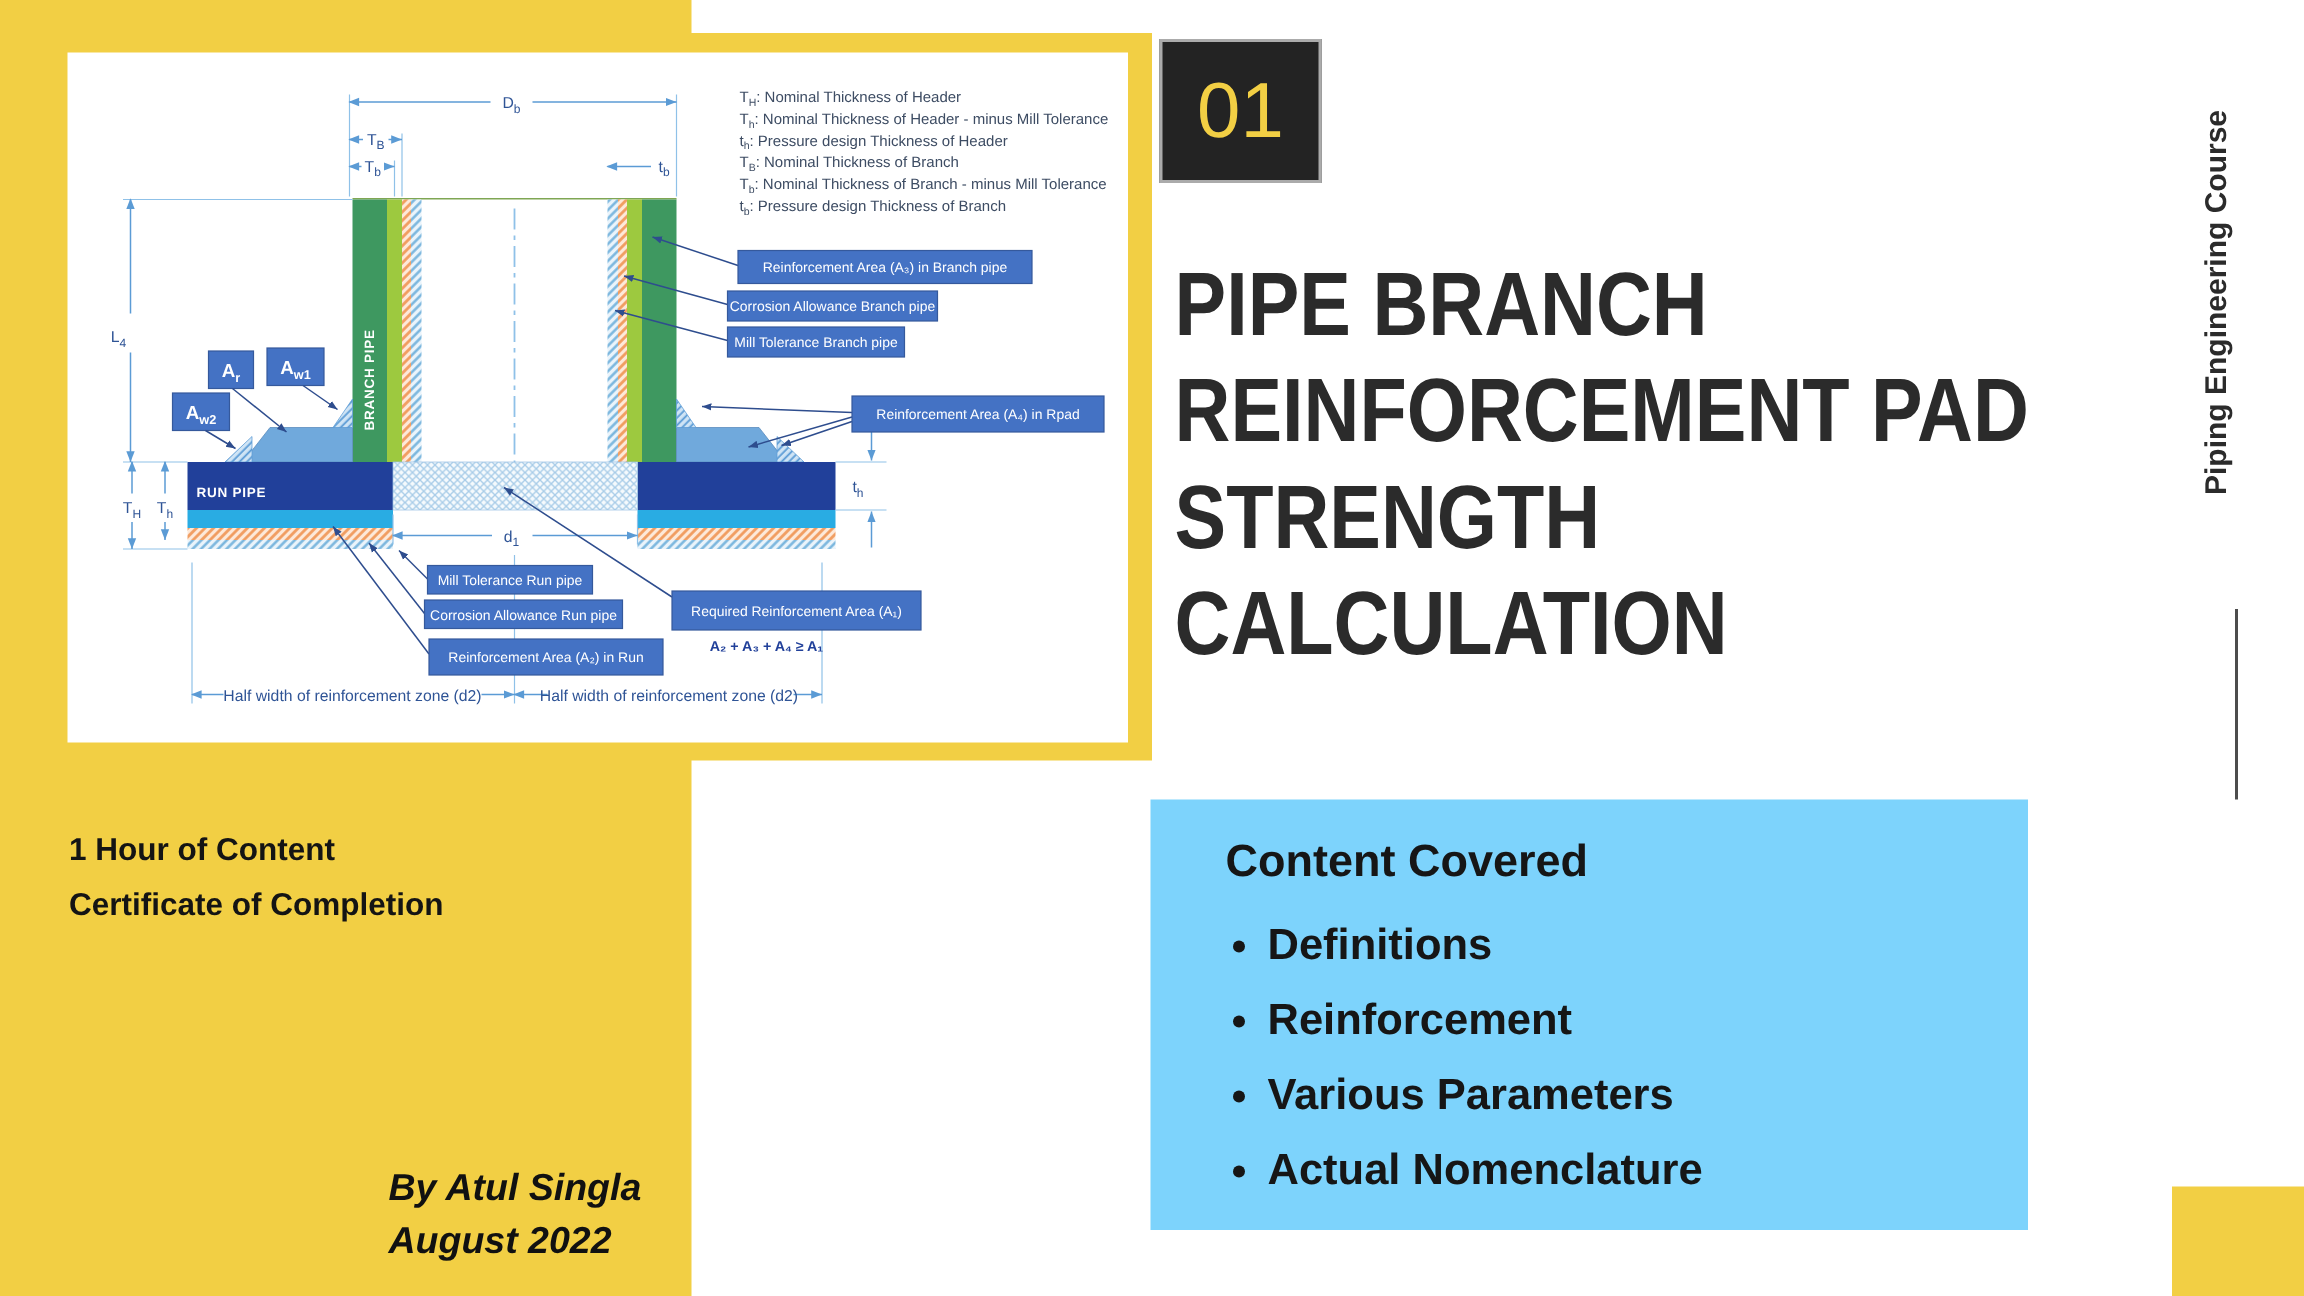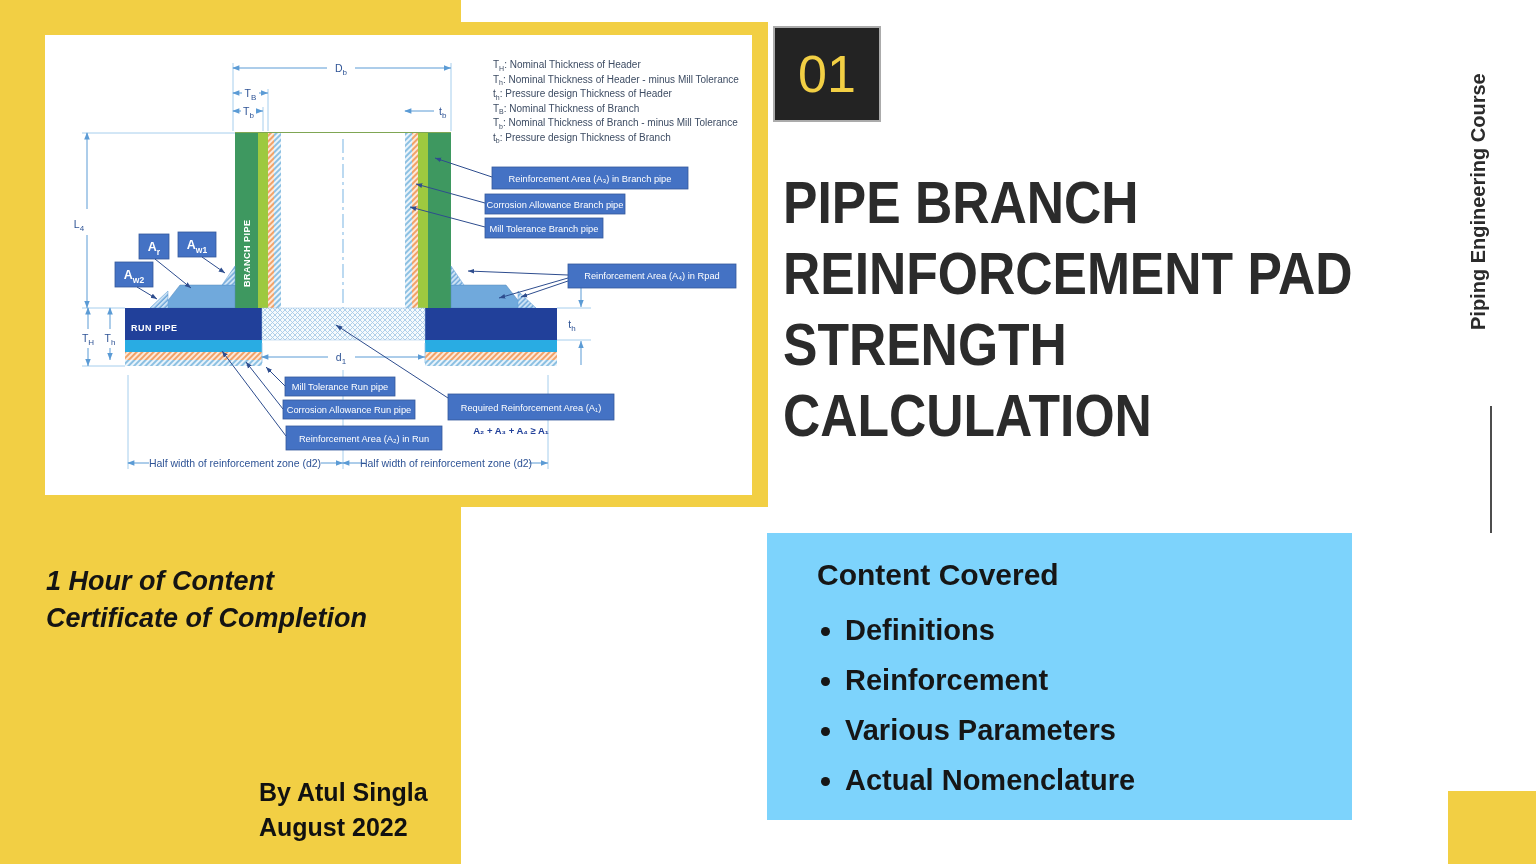--- a/index.html
+++ b/index.html
@@ -9,22 +9,22 @@
   .yellow-col{left:0;top:0;width:461px;height:864px;background:#F2CF44;}
   .frame{left:0;top:22px;width:768px;height:485px;background:#F2CF44;}
   .panel{left:45px;top:35px;width:707px;height:460px;background:#ffffff;}
   .badge{left:773px;top:26px;width:104px;height:92px;background:#232323;border:2px solid #ABABAB;
          color:#F2CF44;font-size:52px;font-weight:400;display:flex;align-items:center;justify-content:center;}
   .title{left:783px;top:167px;width:800px;font-size:60px;font-weight:700;line-height:71px;
          color:#2B2B2B;transform:scaleX(0.86);transform-origin:0 0;}
   .side-label{left:1467px;top:78px;height:252px;writing-mode:vertical-rl;transform:rotate(180deg);
          font-size:20px;font-weight:700;color:#2B2B2B;white-space:nowrap;}
   .divider-v{left:1490px;top:406px;width:2px;height:127px;background:#4D4D4D;}
-  .features{left:46px;top:563px;font-size:27px;font-weight:700;line-height:37px;color:#141414;font-style:italic;}
-  .author{left:259px;top:775px;font-size:25px;font-weight:700;line-height:35px;color:#111;}
+  .features{left:46px;top:548px;font-size:21px;font-weight:700;line-height:37px;color:#141414;}
+  .author{left:259px;top:775px;font-size:25px;font-weight:700;line-height:35px;color:#111;font-style:italic;}
   .content-box{left:767px;top:533px;width:585px;height:287px;background:#7dd3fc;color:#161616;}
   .cc-title{margin:25px 0 0 50px;font-size:30px;font-weight:700;}
   .content-box ul{margin:13px 0 0 0;padding-left:78px;list-style:disc;}
   .content-box li{font-size:29px;font-weight:700;line-height:50px;}
   .br-block{left:1448px;top:791px;width:88px;height:73px;background:#F2CF44;}
 
   
   .lg{font-family:"Liberation Sans",sans-serif;font-size:10px;fill:#3D4C63;}
   .sub{font-size:7px;}
   text.dim{font-family:"Liberation Sans",sans-serif;font-size:10.5px;fill:#2F5496;}

